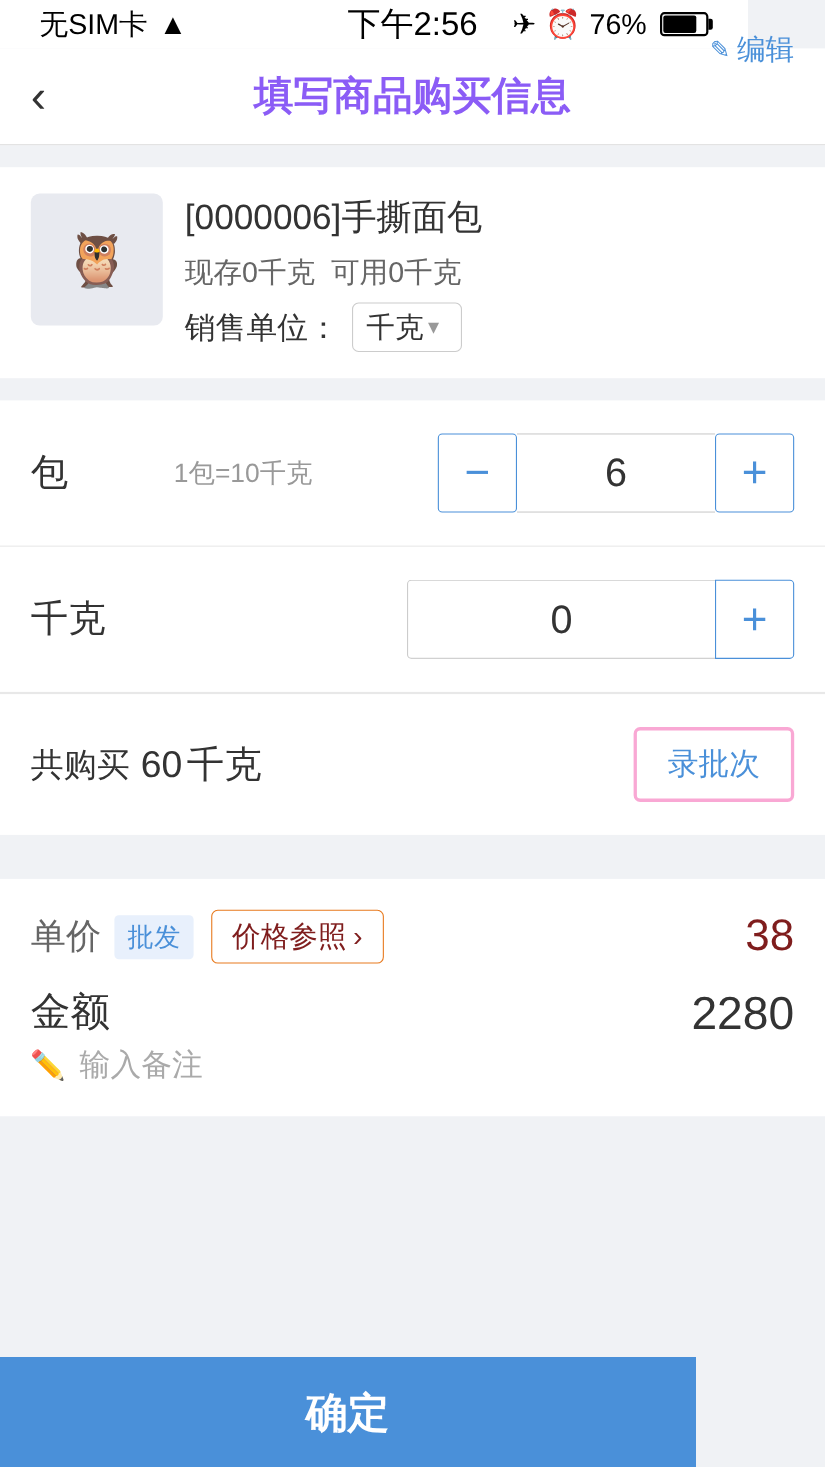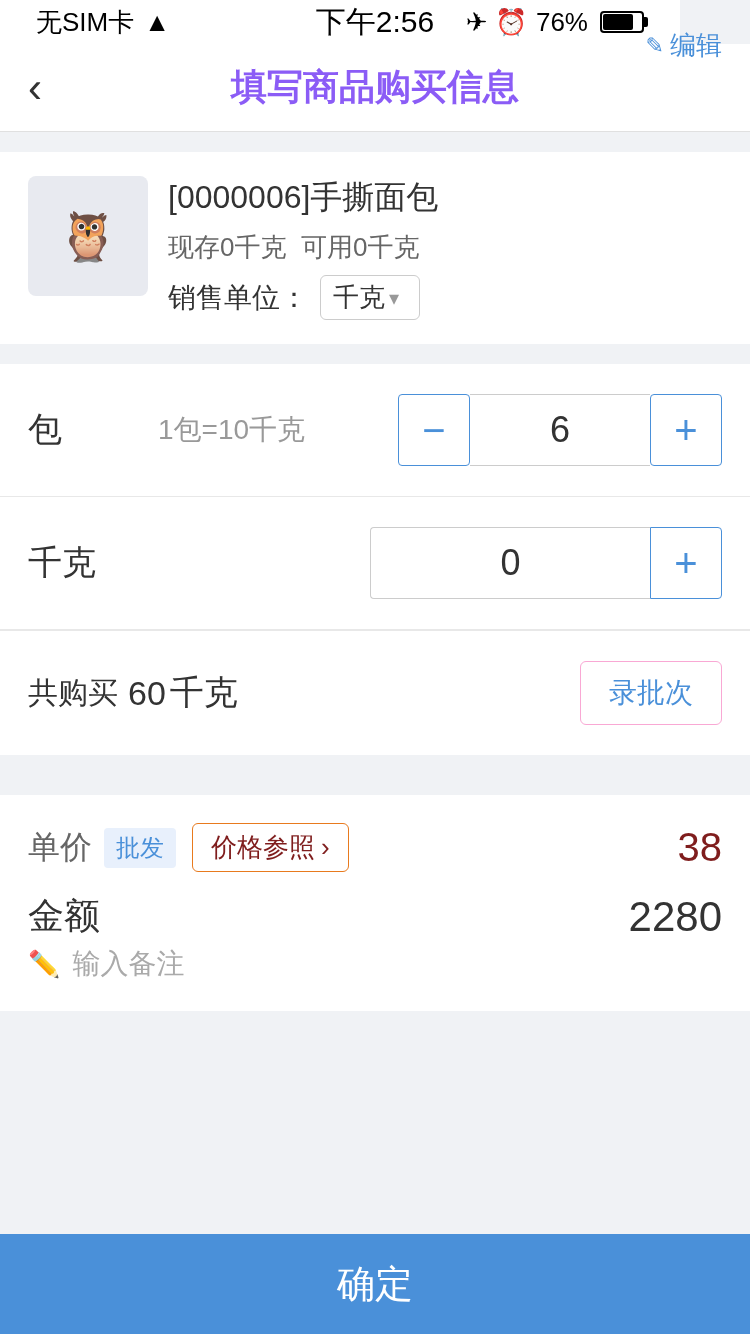--- a/index.html
+++ b/index.html
@@ -181,21 +181,21 @@
       align-items: center;
       padding: 30px 28px;
       border-bottom: 1px solid #e8e8e8;
     }
     .input-label {
       font-size: 34px;
       color: #333;
       min-width: 120px;
     }
     .input-sublabel {
-      font-size: 28px;
+      font-size: 24px;
       color: #999;
       margin-left: 10px;
     }
     .input-controls {
       display: flex;
       align-items: center;
       margin-left: auto;
       gap: 0;
     }
     .ctrl-btn {
@@ -266,21 +266,21 @@
       font-weight: 500;
       margin-left: 10px;
     }
     .total-unit {
       font-size: 34px;
       color: #333;
       margin-left: 4px;
     }
     .record-btn {
       margin-left: auto;
-      border: 1px solid #f9a8d4;
+      border: 3px solid #f9a8d4;
       border-radius: 6px;
       padding: 12px 28px;
       font-size: 28px;
       color: #4a90d9;
       background: #fff;
       cursor: pointer;
     }
 
     
     .price-section {
@@ -352,26 +352,26 @@
     .pencil-icon {
       font-size: 26px;
       color: #aaa;
     }
 
     
     .confirm-btn {
       position: fixed;
       bottom: 0;
       left: 0;
-      width: 750px;
+      width: 632px;
       height: 100px;
       background: #4a90d9;
       color: #fff;
       font-size: 38px;
-      font-weight: 400;
+      font-weight: 700;
       display: flex;
       align-items: center;
       justify-content: center;
       cursor: pointer;
       border: none;
     }
 
     
     .gray-area {
       background: #f0f2f5;

